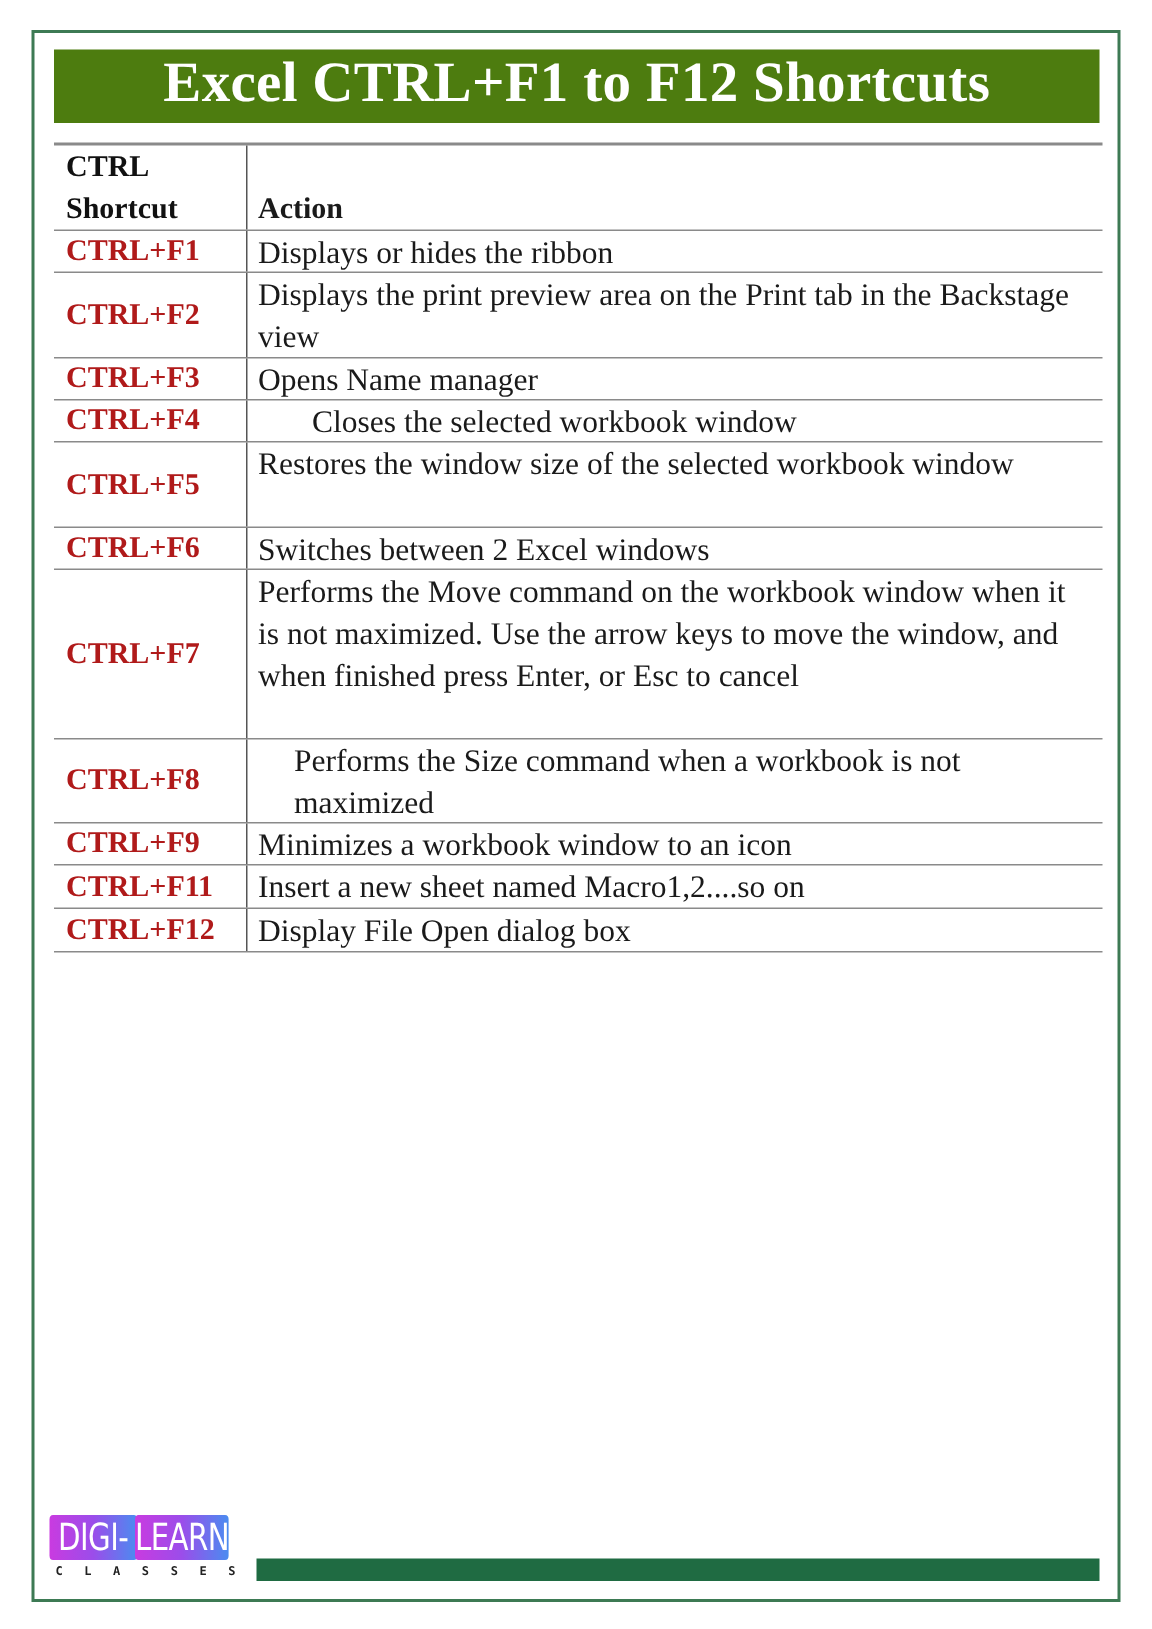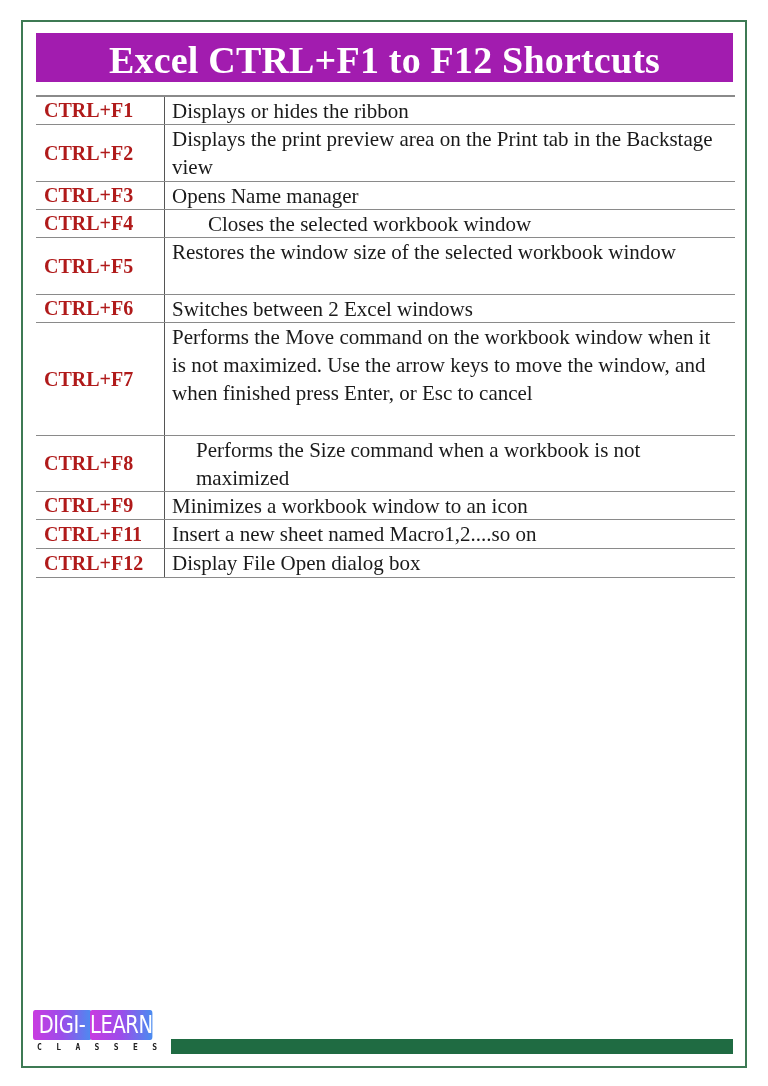--- a/index.html
+++ b/index.html
@@ -4,22 +4,22 @@
   <style>
     * { box-sizing: border-box; margin: 0; padding: 0; }
     html, body { width: 768px; height: 1086px; background: #ffffff; }
     body { position: relative; font-family: "DejaVu Serif", "Liberation Serif", serif; color: #1a1a1a; overflow: hidden; }
     .frame {
       position: absolute; left: 21px; top: 20px; width: 726px; height: 1048px;
       border: 2px solid #3d7a54;
     }
     .title-bar {
       position: absolute; left: 36px; top: 33px; width: 697px; height: 49px;
-      background: #a21caf; color: #ffffff;
-      display: flex; align-items: flex-end; justify-content: center;
+      background: #4d7c0f; color: #ffffff;
+      display: flex; align-items: flex-start; justify-content: center;
       font-family: "Liberation Serif", "DejaVu Serif", serif; font-weight: bold;
       font-size: 38px; letter-spacing: 0.2px;
     }
     .table {
       position: absolute; left: 36px; top: 95px; width: 699px;
       border-top: 2px solid #8a8a8a;
     }
     .row {
       display: flex; border-bottom: 1.5px solid #8a8a8a;
     }
@@ -70,20 +70,29 @@
 </head>
 <body>
 
 <div class="frame"></div>
 
 <div class="title-bar">
   <span>Excel CTRL+F1 to F12 Shortcuts</span>
 </div>
 
 <div class="table">
+  <div class="row header-row" style="height:57px;">
+    <div class="cell-key">
+      <span>CTRL</span>
+      <span>Shortcut</span>
+    </div>
+    <div class="cell-action">
+      <span>Action</span>
+    </div>
+  </div>
 
   <div class="row" style="height:28px;">
     <div class="cell-key">CTRL+F1</div>
     <div class="cell-action">Displays or hides the ribbon</div>
   </div>
   <div class="row" style="height:57px;">
     <div class="cell-key">CTRL+F2</div>
     <div class="cell-action">Displays the print preview area on the Print tab in the Backstage view</div>
   </div>
   <div class="row" style="height:28px;">

